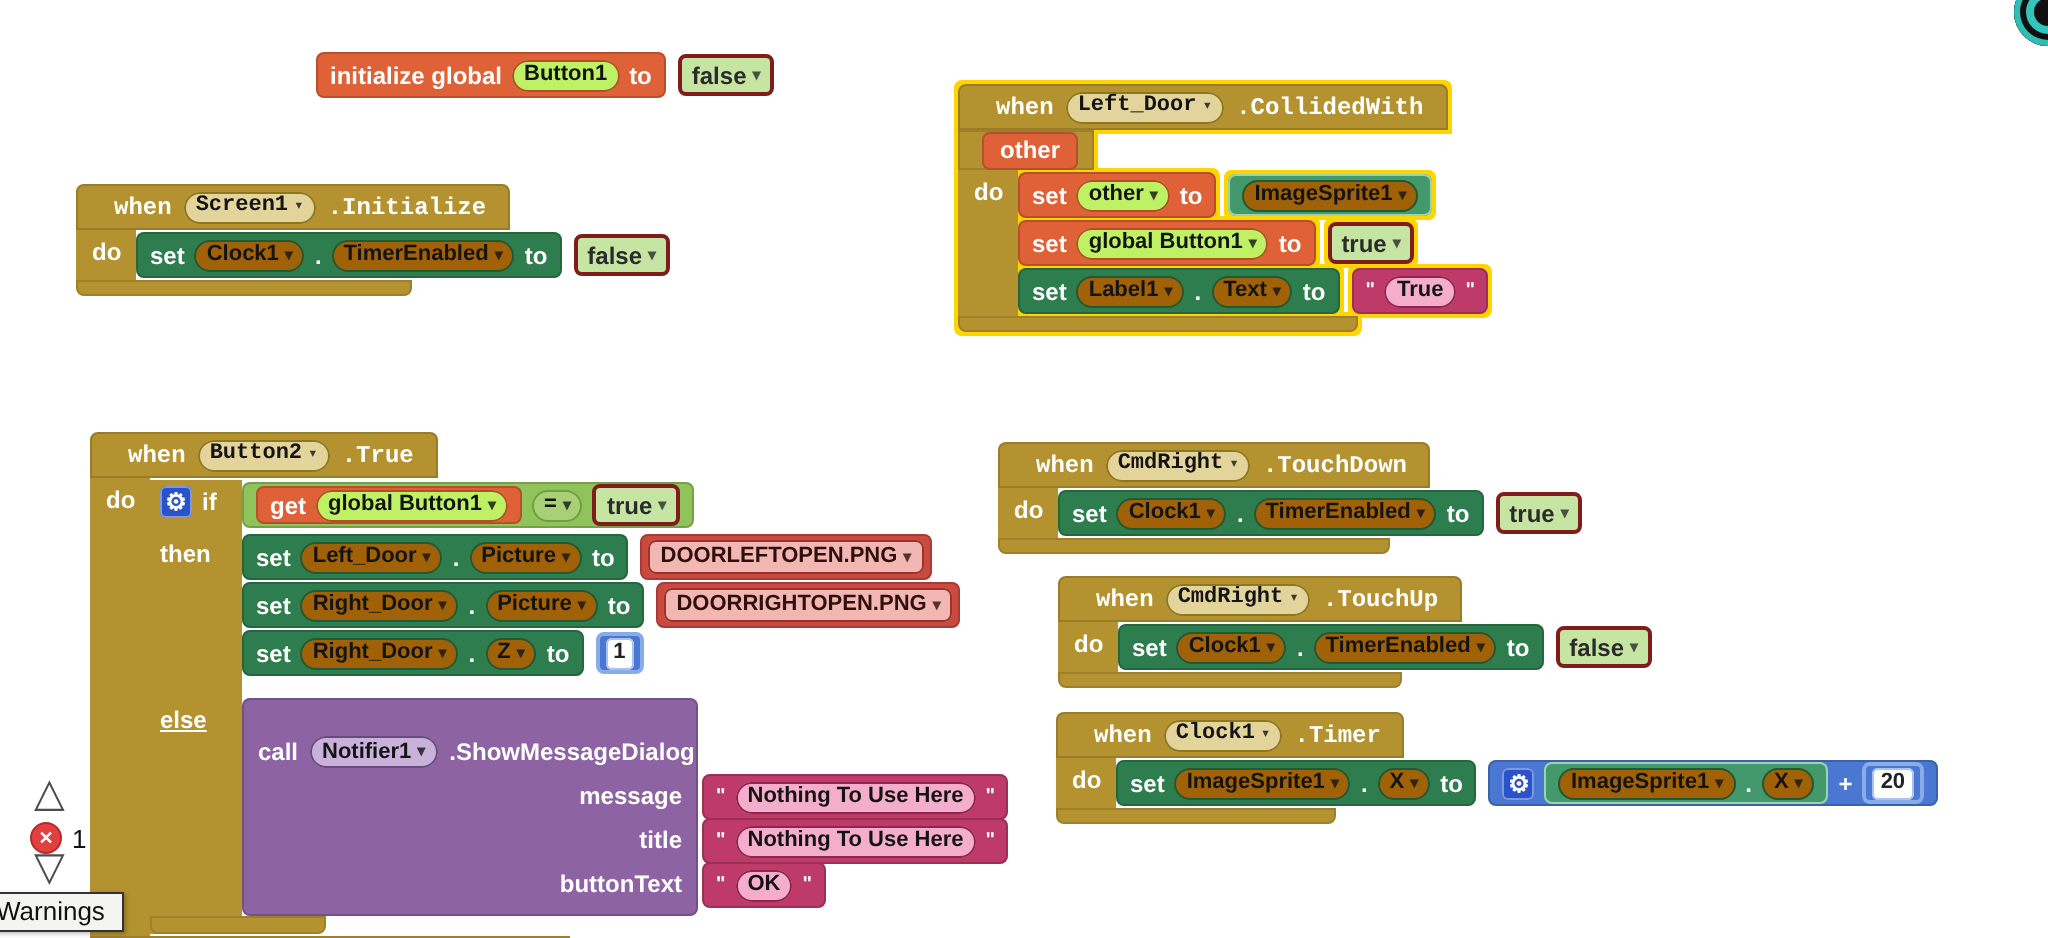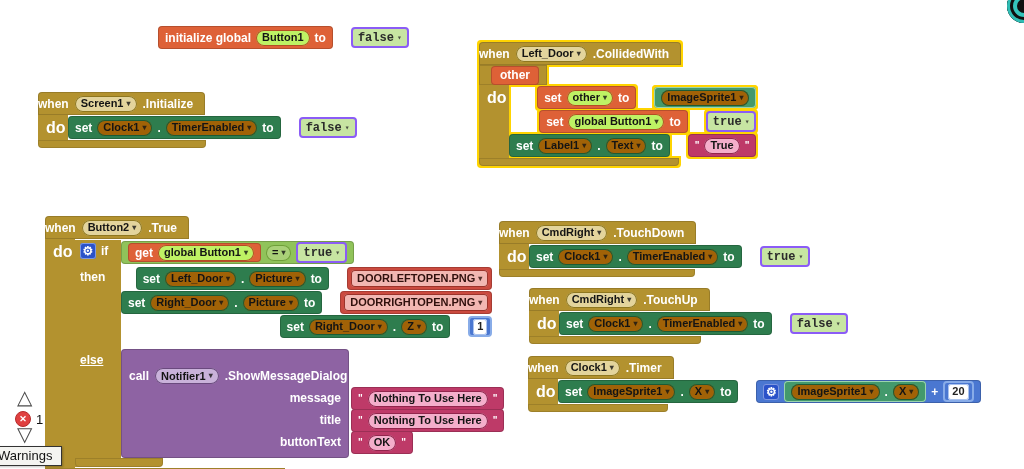--- a/index.html
+++ b/index.html
@@ -4,43 +4,43 @@
 <style>
   html,body{margin:0;padding:0;background:#fff;}
   #screen{position:relative;width:1024px;height:469px;background:#ffffff;overflow:hidden;
           font-family:"Liberation Sans",sans-serif;}
   :root{
     --gold:#B3922F; --green:#2E7D4E; --orange:#DE6137; --logic:#90C35A;
     --math:#4A77D1; --magenta:#BE3A68; --purple:#8E63A3; --red:#CB4A3F; --compget:#43996C;
   }
   .ev{position:absolute;}
   .ehead{display:inline-flex;align-items:center;gap:6px;background:var(--gold);height:23px;
-         padding:0 12px 0 0;border-radius:4px 4px 0 0;color:#fff;font-weight:700;font-size:12px;
-         box-shadow:inset 0 0 0 1px rgba(0,0,0,.15);position:relative;z-index:1;}
+         padding:0 12px 0 19px;border-radius:4px 4px 0 0;color:#fff;font-weight:700;font-size:12px;
+         box-shadow:inset 0 0 0 1px rgba(0,0,0,.15);position:relative;z-index:1;font-family:Liberation Mono, monospace;}
   .eparam{display:flex;align-items:center;background:var(--gold);height:20px;padding:0 8px 0 12px;
           width:fit-content;box-shadow:inset 0 0 0 1px rgba(0,0,0,.12);}
   .ebody{position:relative;display:flex;align-items:flex-start;padding-left:30px;min-height:24px;
          background:linear-gradient(to right,var(--gold) 0 30px,transparent 30px);}
-  .do-lbl{position:absolute;left:8px;top:4px;color:#fff;font-weight:700;font-size:16px;text-align:center;}
-  .estack{display:flex;flex-direction:column;align-items:flex-end;gap:1px;padding:1px 0;}
+  .do-lbl{position:absolute;left:8px;top:4px;color:#fff;font-weight:700;font-size:12px;text-align:center;}
+  .estack{display:flex;flex-direction:column;align-items:flex-start;gap:1px;padding:1px 0;}
   .efoot{background:var(--gold);height:8px;border-radius:0 0 4px 4px;
          box-shadow:inset 0 0 0 1px rgba(0,0,0,.12);}
   .selected{filter:drop-shadow(2px 0 0 #FFD400) drop-shadow(-2px 0 0 #FFD400)
                    drop-shadow(0 2px 0 #FFD400) drop-shadow(0 -2px 0 #FFD400);}
-  .srow{display:flex;align-items:center;gap:18px;}
+  .srow{display:flex;align-items:center;gap:6px;}
   .b{display:inline-flex;align-items:center;gap:5px;height:23px;padding:0 7px;border-radius:4px;
      color:#fff;font-weight:700;font-size:12px;box-sizing:border-box;
      box-shadow:inset 0 0 0 1px rgba(0,0,0,.18);}
   .inner{height:19px;}
   .green{background:var(--green);} .orange{background:var(--orange);}
   .logic{background:var(--logic);} .math{background:var(--math);}
   .textb{background:var(--magenta);}
   .red{background:var(--red);padding:0 4px;}
   .compget{background:var(--compget);height:21px;box-shadow:inset 0 0 0 1px #9BD4AE;}
-  .logicv{background:#C7E5A2;border:2px solid #8b5cf6;color:#2b2b2b;height:21px;padding:0 5px;gap:3px;box-shadow:none;font-family:Liberation Mono, monospace;}
+  .logicv{background:#C7E5A2;border:2px solid #7f1d1d;color:#2b2b2b;height:21px;padding:0 5px;gap:3px;box-shadow:none;}
   .mathv{background:var(--math);border:2px solid #88ACE8;height:21px;padding:0 3px;box-shadow:none;}
   .fld{display:inline-flex;align-items:center;gap:3px;border-radius:9px;padding:0 6px;height:16px;
        font-size:11px;font-weight:700;color:#141414;line-height:1;white-space:nowrap;}
   .gold-f{background:#E3D49C;box-shadow:inset 0 0 0 1px #8E771F;}
   .green-f{background:#a16207;box-shadow:inset 0 0 0 1px #1C5B36;}
   .orange-f{background:#bef264;box-shadow:inset 0 0 0 1px #B44E24;}
   .logic-f{background:#A9D077;box-shadow:inset 0 0 0 1px #6FA039;}
   .text-f{background:#F4AECB;box-shadow:inset 0 0 0 1px #92254D;}
   .red-f{background:#F2B7B2;box-shadow:inset 0 0 0 1px #9C332A;color:#30100D;border-radius:4px;height:17px;}
   .purple-f{background:#C9B2DA;box-shadow:inset 0 0 0 1px #6A4A7E;}

